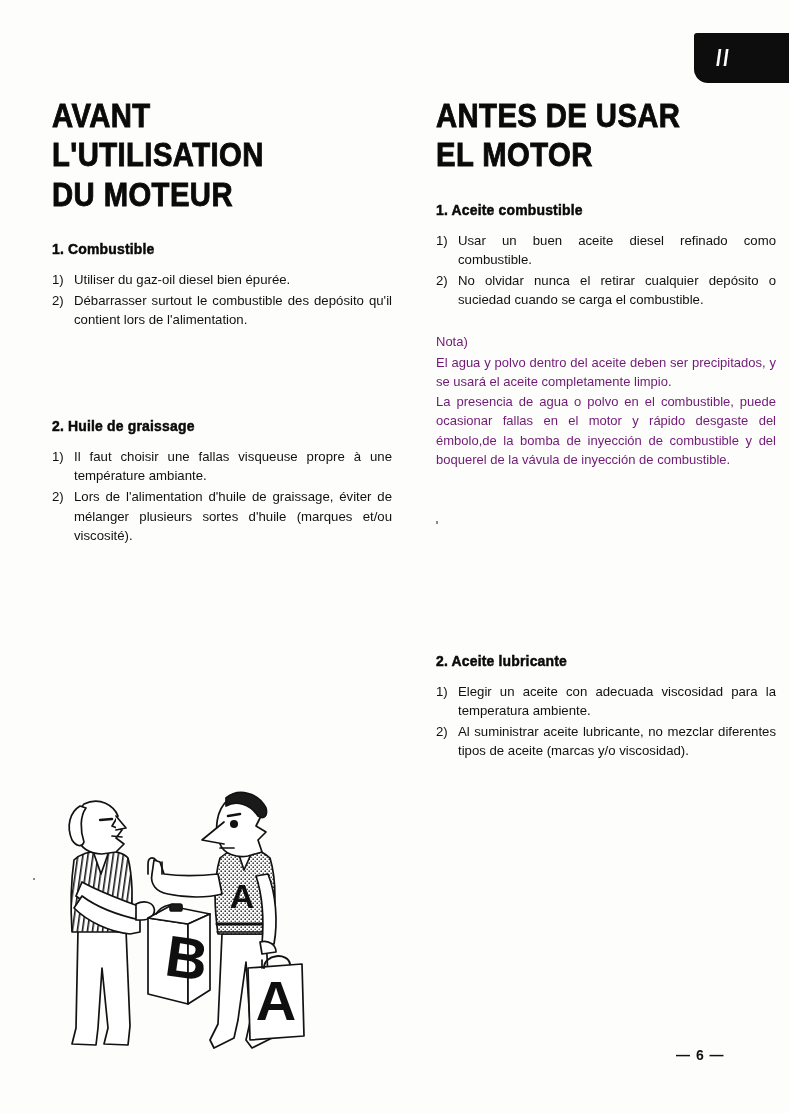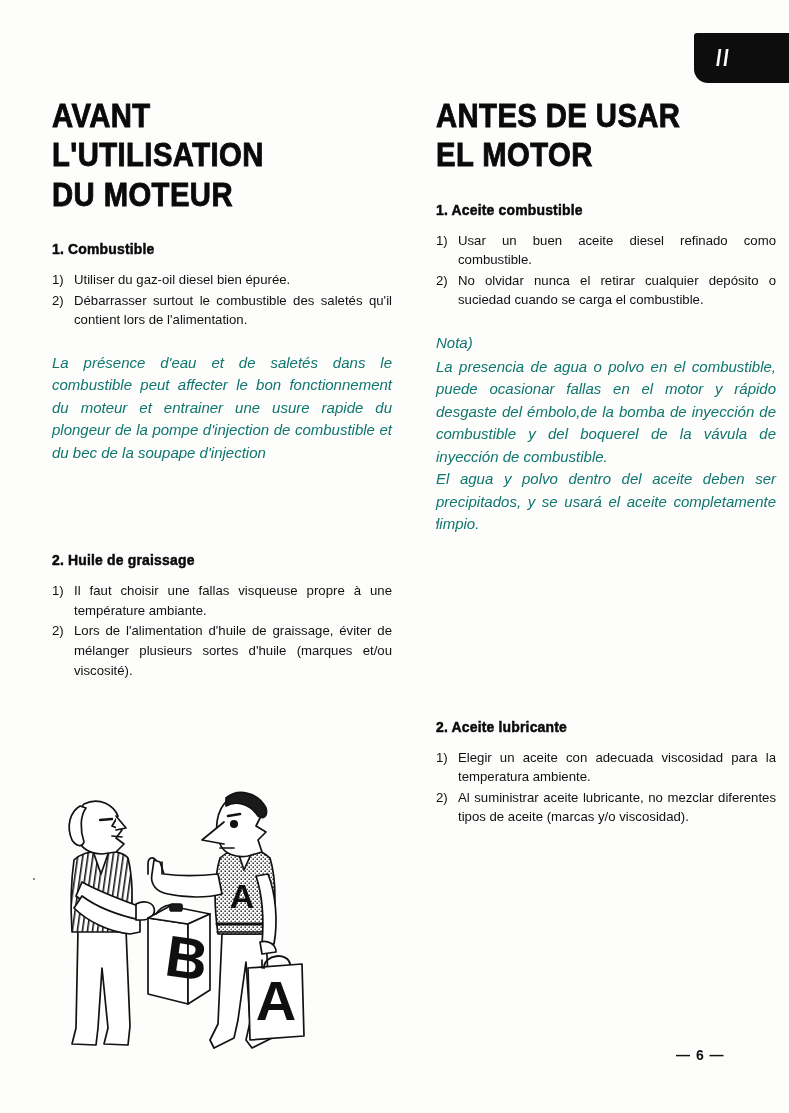--- a/index.html
+++ b/index.html
@@ -99,24 +99,23 @@
   }
   .list li .txt {
     flex: 1 1 auto;
     text-align: justify;
   }
   .list.fr li .txt { text-align: justify; }
 
   
   .note {
     margin-top: 22px;
-    font-style: italic;
-    font-size: 15px;
+    font-size: 13px;
     line-height: 1.5;
-    color: #0f766e;
+    color: #701a75;
   }
   .note .note-label {
     display: block;
     margin-bottom: 1px;
   }
   .note p {
     margin: 0;
     text-align: justify;
   }
 
@@ -159,26 +158,25 @@
 DU MOTEUR</h1>
 
     <h2 class="sec-head">1. Combustible</h2>
     <ul class="list fr">
       <li>
         <span class="marker">1)</span>
         <span class="txt">Utiliser du gaz-oil diesel bien épurée.</span>
       </li>
       <li>
         <span class="marker">2)</span>
-        <span class="txt">Débarrasser surtout le combustible des saletés qu'il contient lors de l'alimentation.</span>
+        <span class="txt">Débarrasser surtout le combustible des depósito qu'il contient lors de l'alimentation.</span>
       </li>
     </ul>
 
     <div class="note">
-      <p>La présence d'eau et de saletés dans le combustible peut affecter le bon fonctionnement du moteur et entrainer une usure rapide du plongeur de la pompe d'injection de combustible et du bec de la soupape d'injection</p>
     </div>
 
     <div class="sec2">
       <h2 class="sec-head">2. Huile de graissage</h2>
       <ul class="list fr">
         <li>
           <span class="marker">1)</span>
           <span class="txt">Il faut choisir une fallas visqueuse propre à une température ambiante.</span>
         </li>
         <li>
@@ -200,22 +198,22 @@
         <span class="txt">Usar un buen aceite diesel refinado como combustible.</span>
       </li>
       <li>
         <span class="marker">2)</span>
         <span class="txt">No olvidar nunca el retirar cualquier depósito o suciedad cuando se carga el combustible.</span>
       </li>
     </ul>
 
     <div class="note">
       <span class="note-label">Nota)</span>
+      <p>El agua y polvo dentro del aceite deben ser precipitados, y se usará el aceite completamente limpio.</p>
       <p>La presencia de agua o polvo en el combustible, puede ocasionar fallas en el motor y rápido desgaste del émbolo,de la bomba de inyección de combustible y del boquerel de la vávula de inyección de combustible.</p>
-      <p>El agua y polvo dentro del aceite deben ser precipitados, y se usará el aceite completamente limpio.</p>
     </div>
 
     <div class="sec2">
       <h2 class="sec-head">2. Aceite lubricante</h2>
       <ul class="list">
         <li>
           <span class="marker">1)</span>
           <span class="txt">Elegir un aceite con adecuada viscosidad para la temperatura ambiente.</span>
         </li>
         <li>

